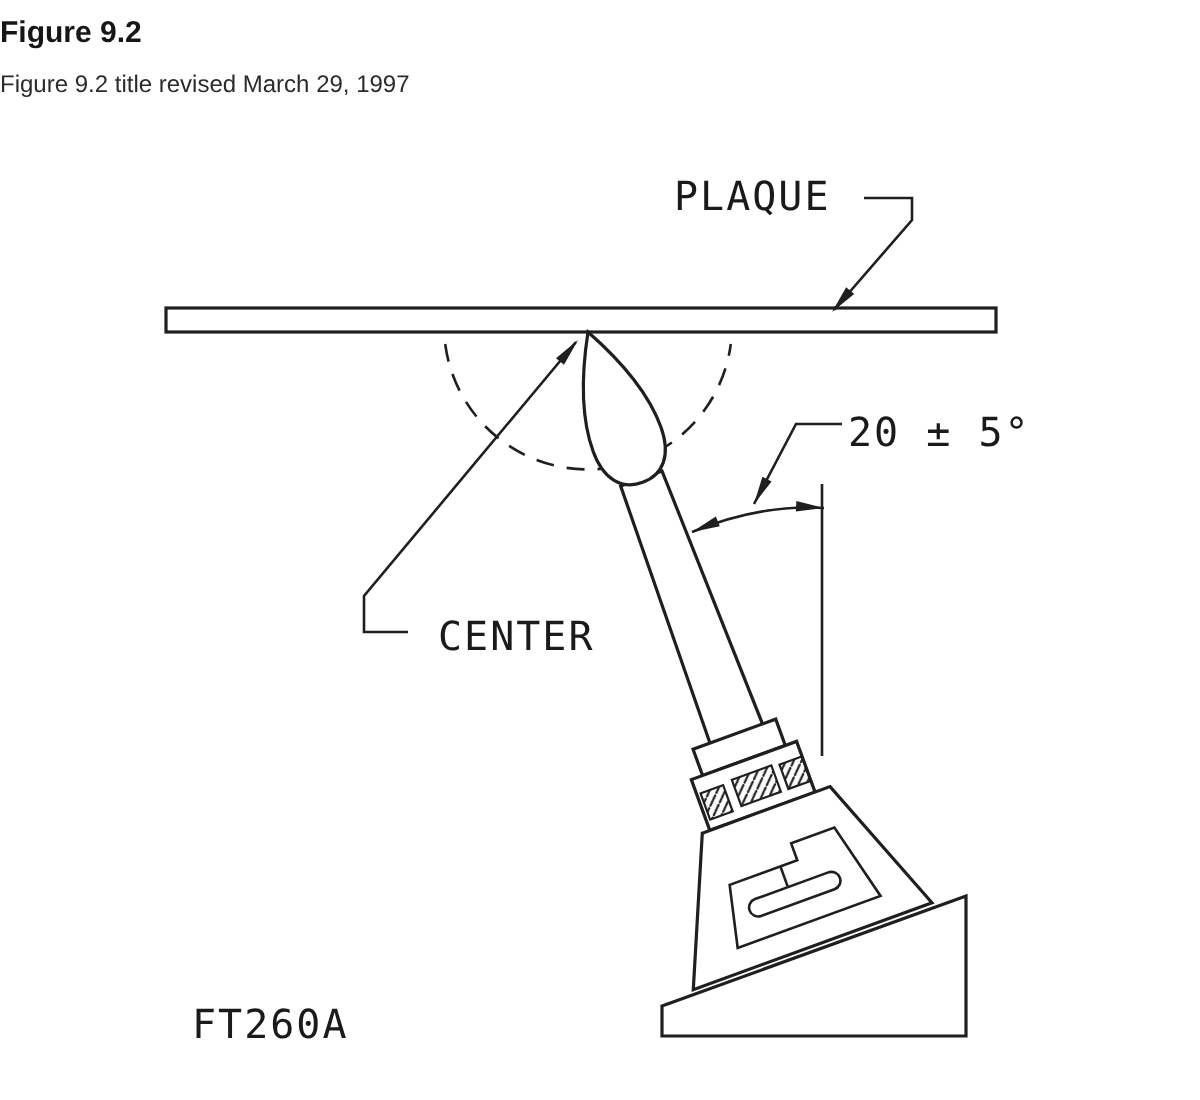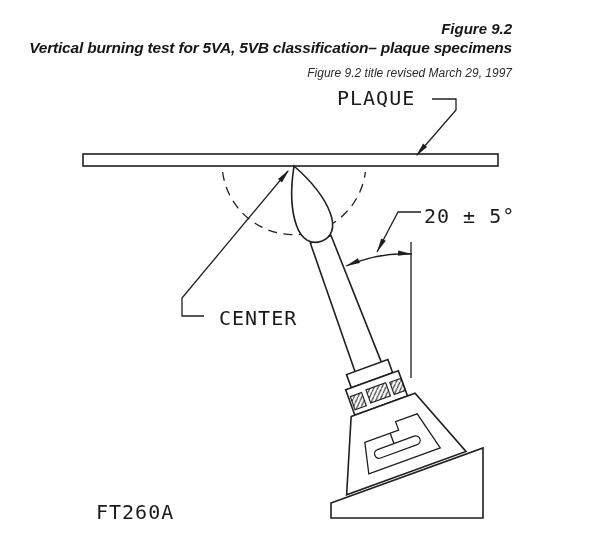--- a/index.html
+++ b/index.html
@@ -1,38 +1,37 @@
 <!DOCTYPE html>
 <html style="--line: #1f1f1f; --bg: #ffffff;"><head>
 <meta charset="utf-8">
 <style>
   :root { --line:#1f1f1f; --bg:#ffffff; }
   html,body { margin:0; padding:0; background:var(--bg); }
   .page {
     position:relative; width:600px; height:550px; background:var(--bg);
     overflow:hidden; font-family:"Liberation Sans", sans-serif; color:#161616;
   }
-  .titles { position:absolute; left:0; top:20px; width:512px; text-align:right;font-style:italic; }
+  .titles { position:absolute; left:0; top:8px; width:512px; text-align:left; }
   .title-line1 { font-size:15px; font-weight:700; line-height:18px; }
   .title-line2 { font-size:15.5px; font-weight:700; line-height:19px; white-space:nowrap; letter-spacing:-0.2px; }
   .title-rev   { font-size:12px; font-weight:400; line-height:15px; margin-top:9px; color:#2b2b2b; }
   svg { position:absolute; left:0; top:0; }
   .thin { fill:none; stroke:var(--line); stroke-width:1.3; }
   .wht  { fill:#ffffff; stroke:var(--line); stroke-width:1.6; }
   .arr  { fill:var(--line); stroke:none; }
   .cad-text { font-family:"DejaVu Sans Mono", monospace; font-size:20px; fill:#1a1a1a; letter-spacing:1px; }
 </style>
 </head>
 <body>
 
 <div class="page">
 
   <div class="titles">
     <div class="title-line1">Figure 9.2</div>
-    <div class="title-line2">Vertical burning test for 5VA, 5VB classification– plaque specimens</div>
     <div class="title-rev">Figure 9.2 title revised March 29, 1997</div>
   </div>
 
   <svg width="600" height="550" viewBox="0 0 600 550">
     <defs>
       <pattern id="hatch" width="5" height="5" patternUnits="userSpaceOnUse">
         <path d="M0 5 L5 0" stroke="#1f1f1f" stroke-width="1.1"></path>
       </pattern>
     </defs>
 

